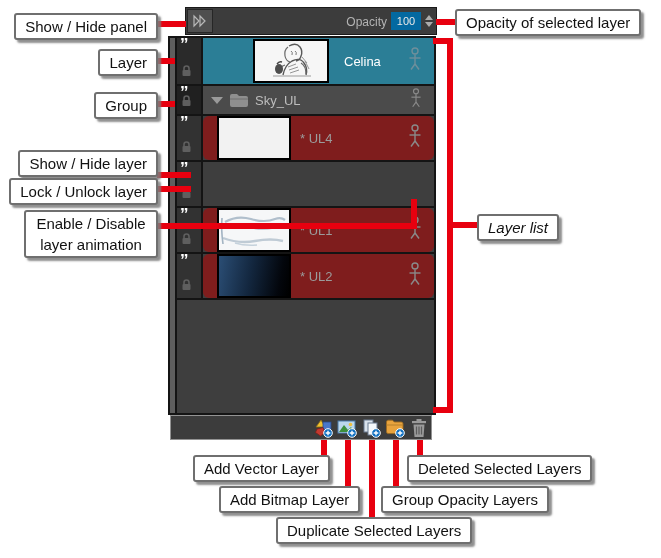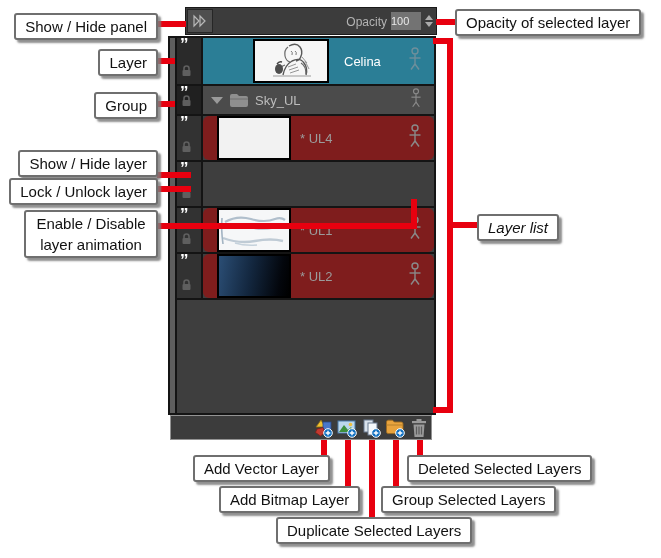--- a/index.html
+++ b/index.html
@@ -7,21 +7,21 @@
           font-family:"Liberation Sans",sans-serif;overflow:hidden;}
 
   
   .topbar{position:absolute;left:185px;top:7px;width:252px;height:28px;
           background:#3c3c3c;border:1px solid #1a1a1a;box-sizing:border-box;}
   .collapse-btn{position:absolute;left:1px;top:1px;width:26px;height:24px;
           background:#4f4f4f;border:1px solid #262626;box-sizing:border-box;
           display:flex;align-items:center;justify-content:center;}
   .opacity-label{position:absolute;right:49px;top:7px;color:#b3b3b3;font-size:12px;}
   .opacity-value{position:absolute;right:15px;top:4px;width:30px;height:18px;
-          background:#737373;color:#e8e8e8;font-size:11px;text-align:left;
+          background:#0369a1;color:#e8e8e8;font-size:11px;text-align:center;
           line-height:18px;}
   .stepper{position:absolute;right:2px;top:4px;width:11px;height:18px;
           display:flex;flex-direction:column;align-items:center;justify-content:center;gap:2px;}
   .tri-up{width:0;height:0;border-left:4px solid transparent;border-right:4px solid transparent;
           border-bottom:5px solid #ababab;}
   .tri-down{width:0;height:0;border-left:4px solid transparent;border-right:4px solid transparent;
           border-top:5px solid #ababab;}
 
   
   .layerlist{position:absolute;left:168px;top:36px;width:268px;height:379px;
@@ -336,16 +336,16 @@
   <div class="callout" style="left:455px;top:9px;">Opacity of selected layer</div>
   <div class="callout" style="right:503px;top:49px;">Layer</div>
   <div class="callout" style="right:503px;top:92px;">Group</div>
   <div class="callout" style="right:503px;top:150px;">Show / Hide layer</div>
   <div class="callout" style="right:503px;top:178px;">Lock / Unlock layer</div>
   <div class="callout multi" style="right:503px;top:210px;">Enable / Disable layer animation</div>
   <div class="callout" style="left:477px;top:214px;font-style:italic;">Layer list</div>
   <div class="callout" style="left:193px;top:455px;">Add Vector Layer</div>
   <div class="callout" style="left:407px;top:455px;text-align:center;">Deleted Selected Layers</div>
   <div class="callout" style="left:219px;top:486px;">Add Bitmap Layer</div>
-  <div class="callout" style="left:381px;top:486px;">Group Selected Layers</div>
+  <div class="callout" style="left:381px;top:486px;">Group Opacity Layers</div>
   <div class="callout" style="left:276px;top:517px;">Duplicate Selected Layers</div>
 
 </div>
 
 </body></html>

